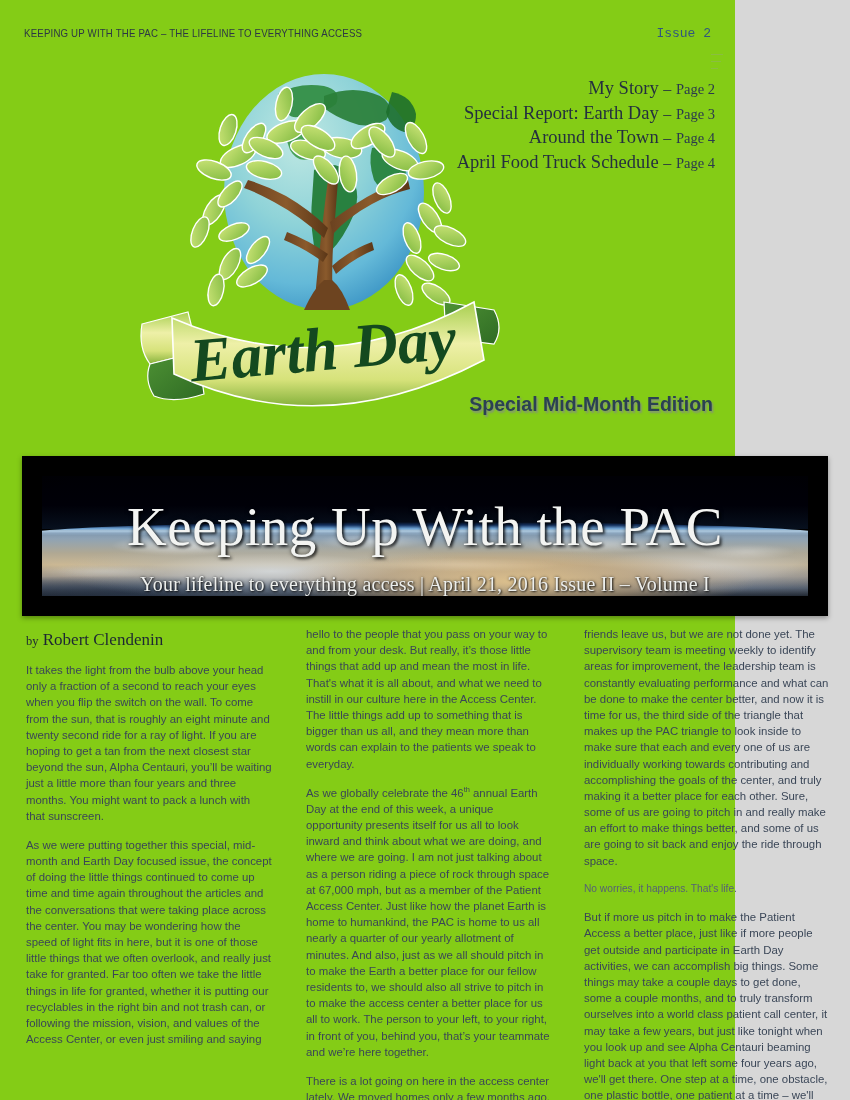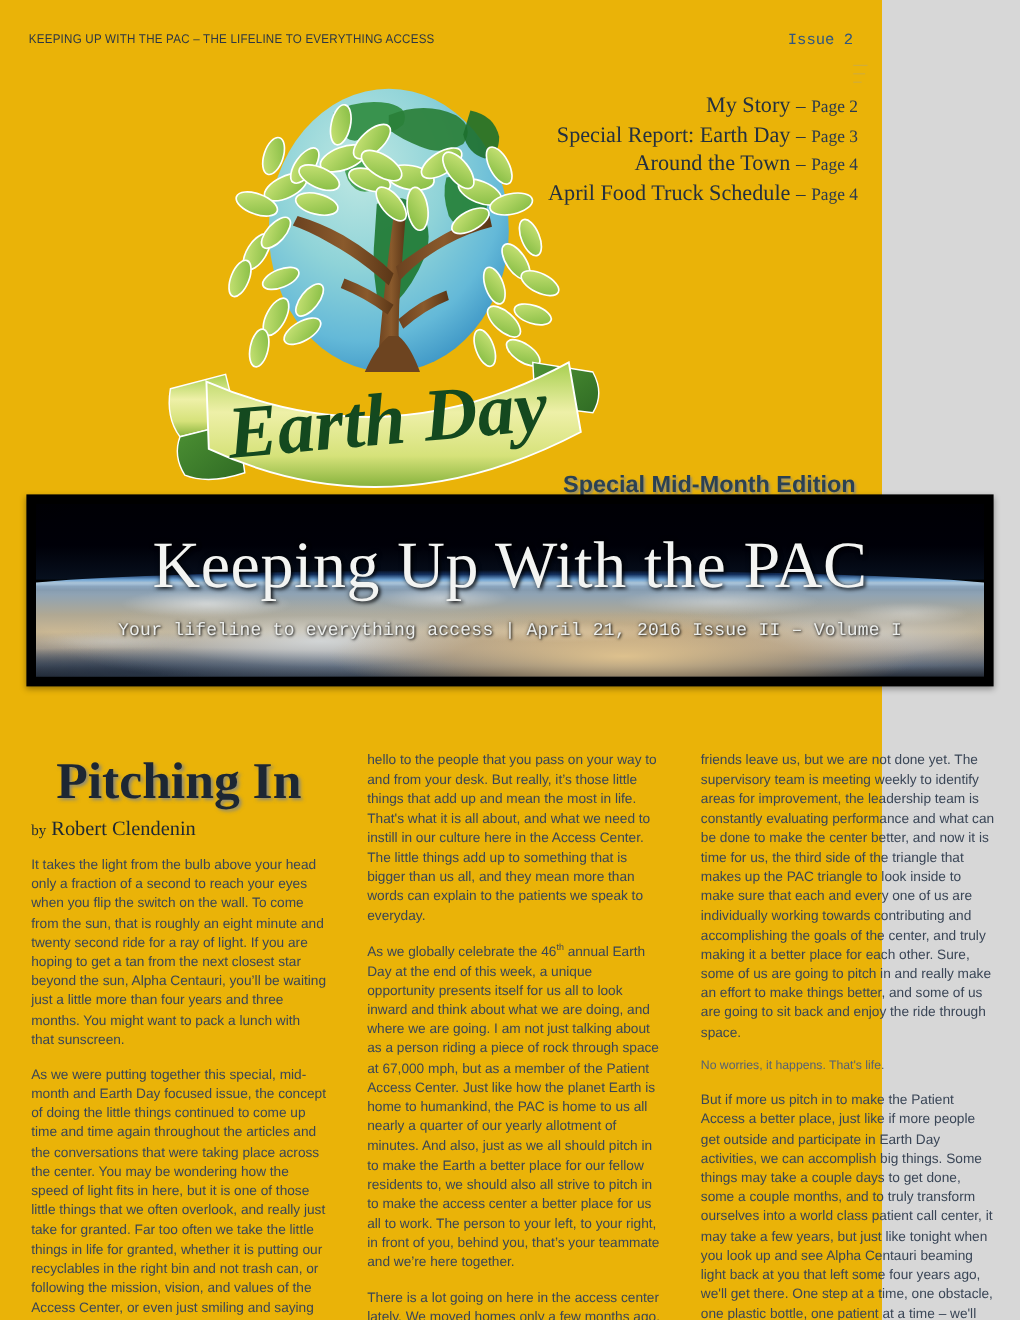--- a/index.html
+++ b/index.html
@@ -12,21 +12,21 @@
     height: 1100px;
     background: #d7d7d7;
     font-family: "Liberation Sans", sans-serif;
     position: relative;
     overflow: hidden;
   }
   .page {
     position: relative;
     width: 735px;
     height: 1100px;
-    background: #eab308;
+    background: #84cc16;
   }
 
   
   .runhead {
     position: absolute;
     top: 27px;
     left: 24px;
     right: 24px;
     height: 16px;
   }
@@ -120,25 +120,25 @@
     font-weight: bold;
     color: #2b4152;
     text-shadow: 1.5px 1.5px 2px rgba(130,135,140,0.8);
     white-space: nowrap;
   }
 
   
   .masthead {
     position: absolute;
     left: 22px;
-    top: 412px;
+    top: 456px;
     width: 806px;
     height: 160px;
     background: #000;
-    padding: 8px;
+    padding: 20px;
     box-sizing: border-box;
     box-shadow: 0 2px 5px rgba(0,0,0,0.35);
   }
   .masthead-inner {
     position: relative;
     width: 100%;
     height: 100%;
     overflow: hidden;
     background: #000;
   }
@@ -200,22 +200,22 @@
     color: #f3f4f2;
     letter-spacing: 0.5px;
     line-height: 1.05;
     text-shadow: 0 0 4px rgba(0,0,0,0.55), 2px 2px 3px rgba(0,0,0,0.7);
     white-space: nowrap;
   }
   .mh-sub {
     position: absolute;
     left: 0; right: 0;
     top: 97px;
-    font-family: Liberation Mono, monospace;
-    font-size: 15px;
+    font-family: Liberation Serif, serif;
+    font-size: 20px;
     color: #eceeec;
     letter-spacing: 0.2px;
     text-shadow: 0 0 3px rgba(0,0,0,0.6), 1px 1px 2px rgba(0,0,0,0.75);
     white-space: nowrap;
   }
 
   
   .article {
     position: absolute;
     left: 26px;
@@ -436,21 +436,20 @@
       <div class="mh-text">
         <div class="mh-title">Keeping Up With the PAC</div>
         <div class="mh-sub">Your lifeline to everything access | April 21, 2016 Issue II – Volume I</div>
       </div>
     </div>
   </div>
 
   <div class="article">
 
     <div class="col col-1">
-      <h2 class="headline">Pitching In</h2>
       <div class="byline">
         <span class="by">by</span>
         <span>Robert Clendenin</span>
       </div>
       <p class="body">It takes the light from the bulb above your head only a fraction of a second to reach your eyes when you flip the switch on the wall.  To come from the sun, that is roughly an eight minute and twenty second ride for a ray of light.  If you are hoping to get a tan from the next closest star beyond the sun, Alpha Centauri, you’ll be waiting just a little more than four years and three months. You might want to pack a lunch with that sunscreen.</p>
       <p class="body">As we were putting together this special, mid-month and Earth Day focused issue, the concept of doing the little things continued to come up time and time again throughout the articles and the conversations that were taking place across the center.  You may be wondering how the speed of light fits in here, but it is one of those little things that we often overlook, and really just take for granted.  Far too often we take the little things in life for granted, whether it is putting our recyclables in the right bin and not trash can, or following the mission, vision, and values of the Access Center, or even just smiling and saying</p>
     </div>
 
     <div class="col col-2">
       <p class="body">hello to the people that you pass on your way to and from your desk. But really, it’s those little things that add up and mean the most in life. That's what it is all about, and what we need to instill in our culture here in the Access Center. The little things add up to something that is bigger than us all, and they mean more than words can explain to the patients we speak to everyday.</p>

